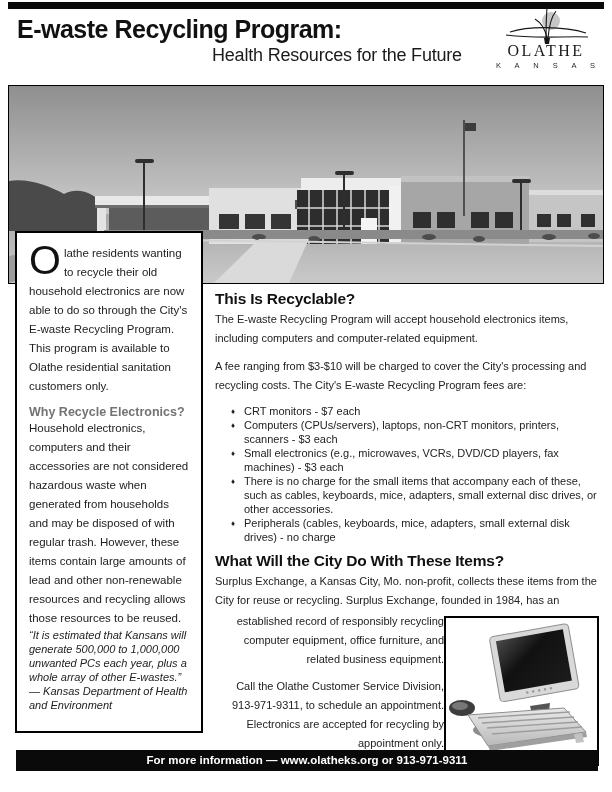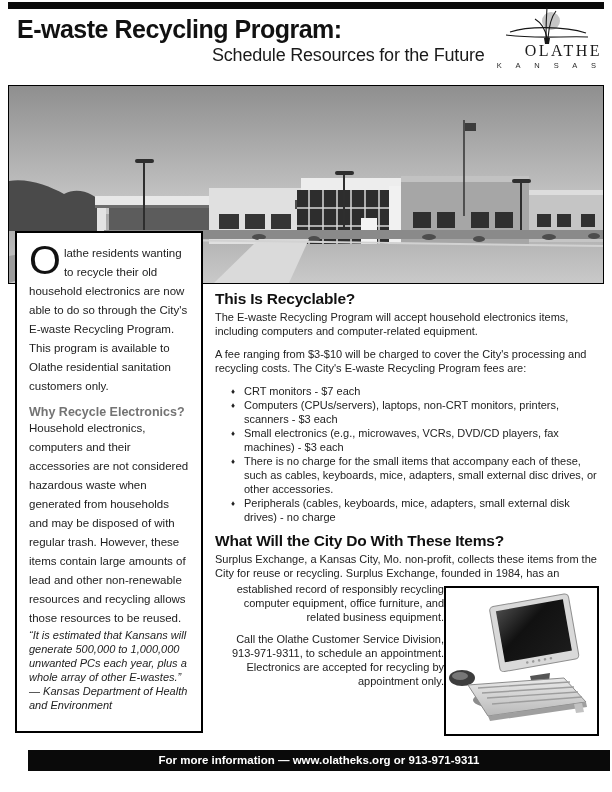--- a/index.html
+++ b/index.html
@@ -11,21 +11,21 @@
   
   .topbar{position:absolute;left:8px;top:2px;width:596px;height:7px;background:#0a0a0a;}
   .doc-title{
     position:absolute;left:17px;top:15px;
     font-size:25px;font-weight:bold;letter-spacing:-0.5px;color:#111;
   }
   .doc-subtitle{
     position:absolute;left:212px;top:45px;
     font-size:18px;font-weight:400;letter-spacing:-0.2px;color:#1a1a1a;
   }
-  .logo{position:absolute;right:10px;top:6px;width:112px;text-align:right;}
+  .logo{position:absolute;right:10px;top:6px;width:112px;text-align:center;}
   .logo svg{display:block;margin:0 auto;}
   .logo-name{font-family:"Liberation Serif",serif;font-size:16px;letter-spacing:2.5px;color:#1a1a1a;margin-top:-4px;}
   .logo-state{font-size:7.5px;letter-spacing:6px;color:#2a2a2a;margin-top:1px;padding-left:5px;}
   
   .photo{
     position:absolute;left:8px;top:85px;width:594px;height:197px;
     border:1px solid #000;background:#b5b5b5;
   }
   .photo svg{display:block;}
   
@@ -41,51 +41,51 @@
     font-weight:400;color:#111;
   }
   .sidebar h3{margin:9px 0 0 0;font-size:12.5px;font-weight:bold;color:#737373;}
   .side-quote{
     margin-top:auto;margin-bottom:12px;
     font-size:11px;line-height:14px;font-style:italic;text-align:left;color:#222;
   }
   
   .main{position:absolute;left:215px;top:290px;width:384px;}
   .main h2{margin:0 0 2px 0;font-size:15.5px;font-weight:bold;color:#111;letter-spacing:-0.2px;}
-  .main p{margin:2px 0 9px 0;font-size:11px;line-height:14px;color:#222;}
+  .main p{margin:2px 0 9px 0;font-size:11px;line-height:19px;color:#222;}
   .fee-list{list-style:none;margin:2px 0 8px 0;padding:0 0 0 16px;width:372px;}
   .fee-list li{
     position:relative;padding-left:13px;font-size:11px;line-height:14px;color:#222;
   }
   .fee-list li::before{
     content:"\2666";position:absolute;left:0;top:1px;font-size:8px;color:#222;
   }
   .wrap-row{display:flex;align-items:flex-start;text-align:right;}
   .wrap-left{width:236px;}
   .wrap-left p{margin:2px 0 8px 0;}
   .wrap-left h2{margin-top:12px;line-height:19px;width:230px;}
   .computer-box{
     margin-left:auto;margin-top:6px;width:155px;height:150px;
     border:2px solid #000;background:#fff;box-sizing:border-box;
   }
   
   .footerbar{
-    position:absolute;left:28px;top:750px;width:582px;height:21px;
+    position:absolute;left:16px;top:750px;width:582px;height:21px;
     background:#0a0a0a;color:#ffffff;
     font-size:11.5px;font-weight:bold;text-align:center;line-height:21px;
   }
 </style>
 </head>
 <body>
 
 <div class="page">
 
   <div class="topbar"></div>
   <div class="doc-title">E-waste Recycling Program:</div>
-  <div class="doc-subtitle">Schedule Resources for the Future</div>
+  <div class="doc-subtitle">Health Resources for the Future</div>
 
   <div class="logo">
     <span>
       <svg width="96" height="40" viewBox="0 0 96 40">
         <circle cx="53" cy="15" r="9" fill="#c6c6c6"></circle>
         <g stroke="#161616" fill="none" stroke-width="1.1">
           <path d="M48,32 C48,20 48.5,8 49,1"></path>
           <path d="M50,32 C51,20 54,10 58,5"></path>
           <path d="M49,32 C47,22 42,16 37,13"></path>
           <path d="M12,26 C30,20 66,20 88,27"></path>

